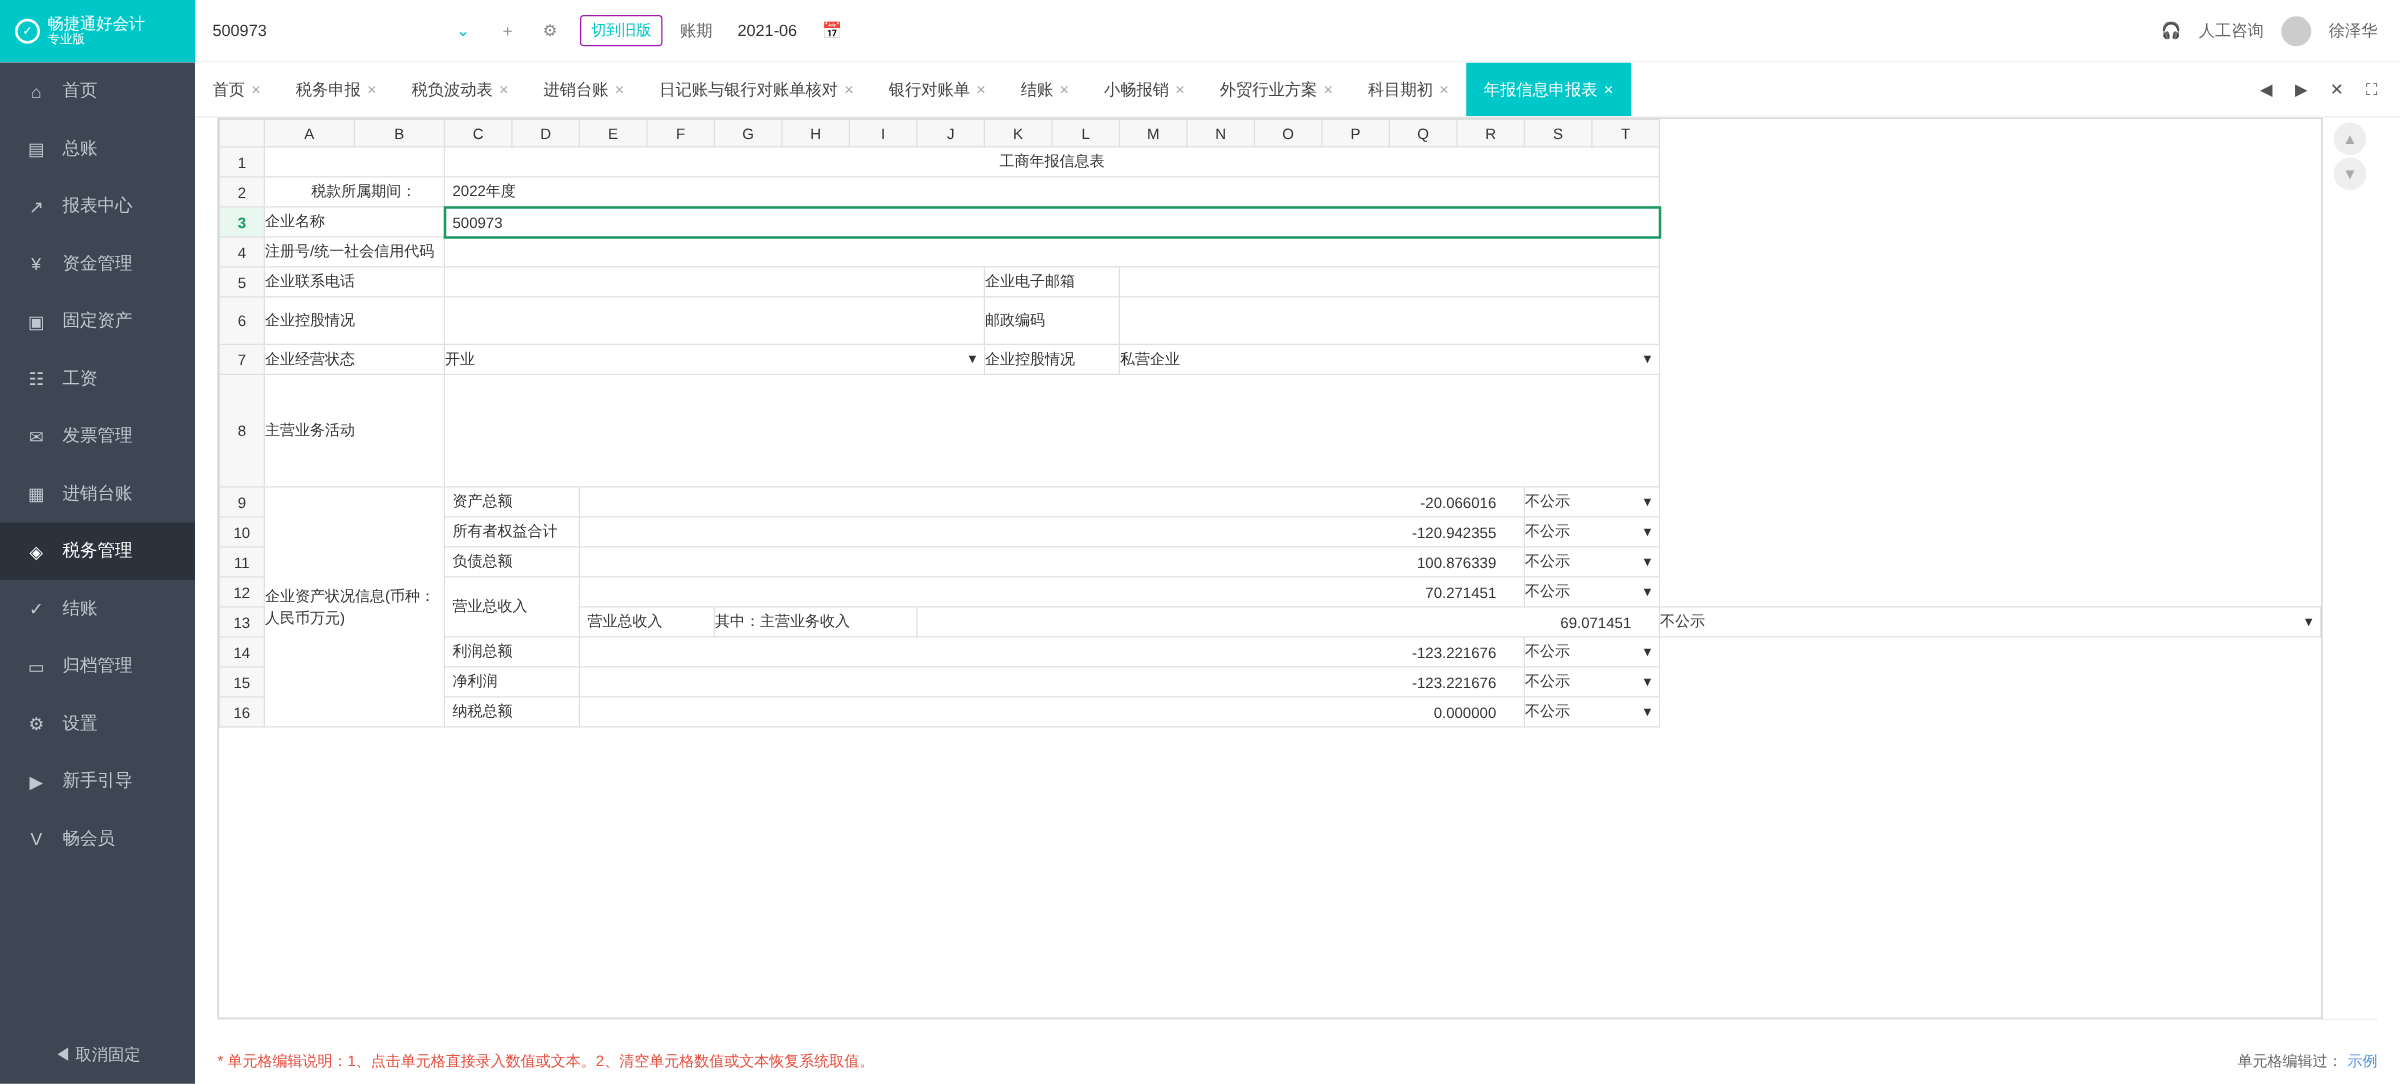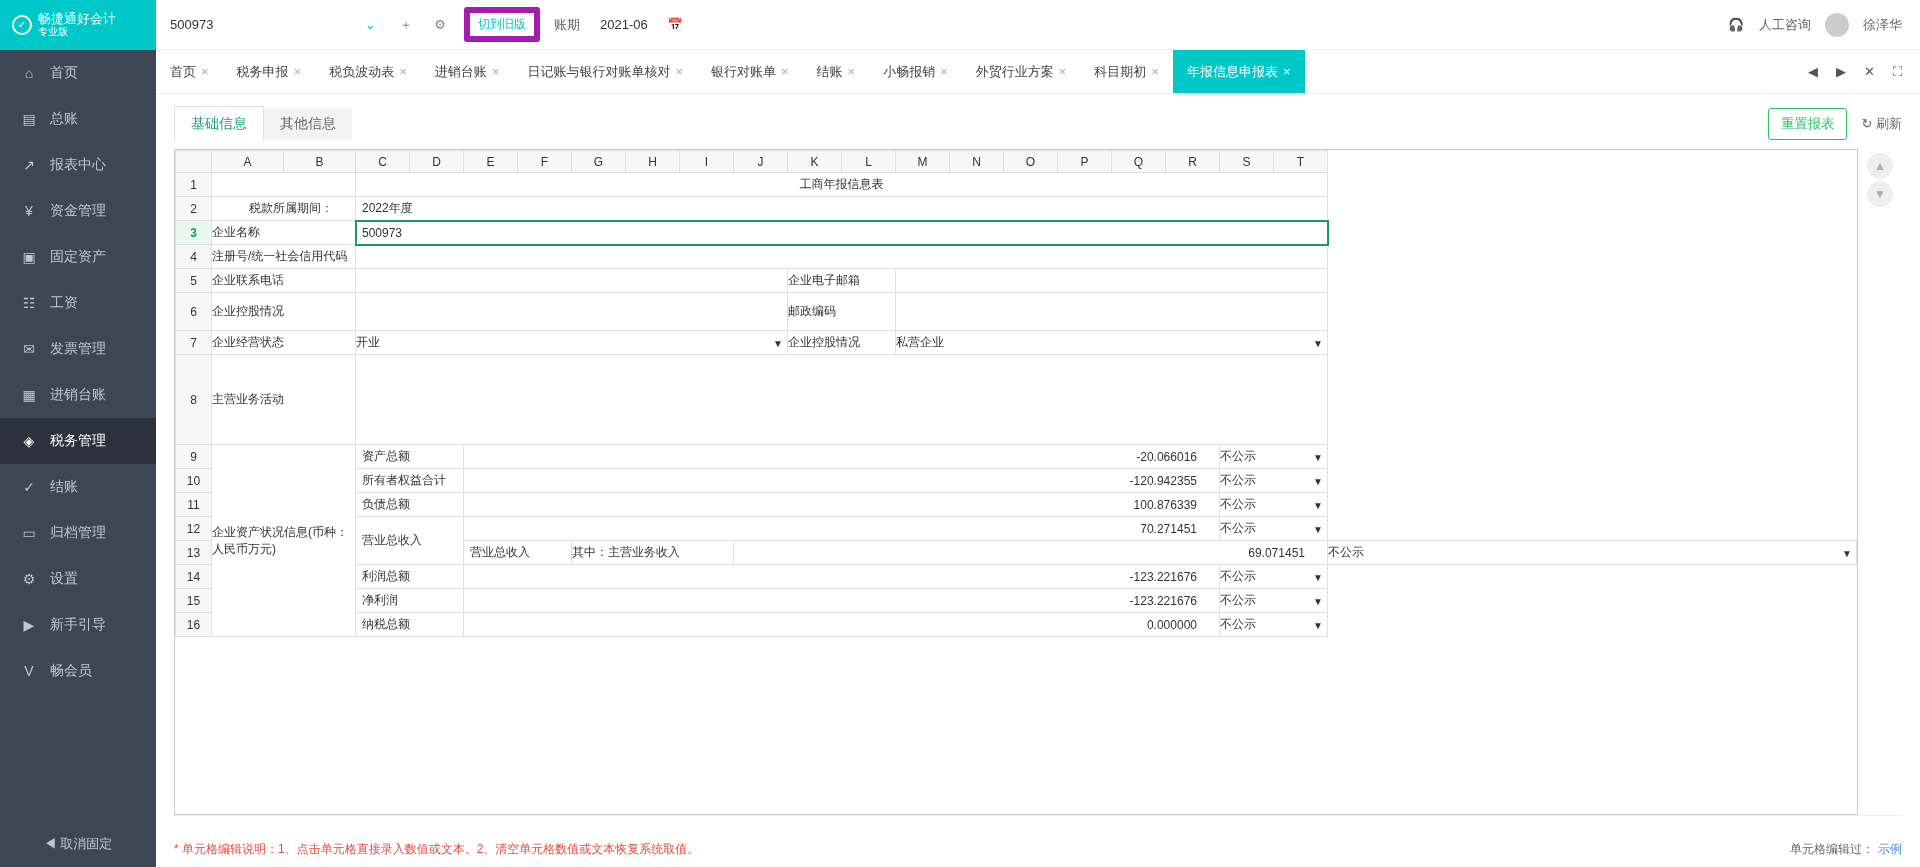--- a/index.html
+++ b/index.html
@@ -8,21 +8,21 @@
 
 .topbar { height: 50px; display: flex; align-items: center; background: #fff; border-bottom: 1px solid #eee; }
 .logo-area { width: 156px; height: 50px; background: #00c8c9; display: flex; align-items: center; padding-left: 12px; color: #fff; font-size: 13px; }
 .logo-icon { width: 20px; height: 20px; border: 2px solid #fff; border-radius: 50%; margin-right: 6px; display: flex; align-items: center; justify-content: center; font-size: 10px; }
 .logo-text { line-height: 1.1; }
 .logo-text .sub { font-size: 10px; display: block; }
 .company-select { flex: 0 0 230px; display: flex; align-items: center; padding-left: 14px; color: #333; }
 .company-select .chev { margin-left: auto; margin-right: 10px; color: #00c8c9; }
 .top-actions { display: flex; align-items: center; gap: 14px; padding: 0 10px; }
 .icon-btn { width: 20px; height: 20px; color: #888; cursor: pointer; display: flex; align-items: center; justify-content: center; }
-.old-ver { border: 6px solid #a21caf; color: #00c8c9; padding: 3px 8px; border-radius: 3px; font-size: 12px; cursor: pointer; }
+.old-ver { border: 1px solid #a21caf; color: #00c8c9; padding: 3px 8px; border-radius: 3px; font-size: 12px; cursor: pointer; }
 .period-label { color: #666; }
 .period-val { margin-left: 6px; }
 .cal-icon { color: #00c8c9; margin-left: 6px; }
 .top-right { margin-left: auto; display: flex; align-items: center; gap: 14px; padding-right: 18px; color: #666; }
 .avatar { width: 24px; height: 24px; border-radius: 50%; background: #ccc; }
 
 
 .sidebar { position: absolute; top: 50px; left: 0; bottom: 0; width: 156px; background: #3d4754; color: #bfc7d1; font-size: 14px; }
 .side-item { display: flex; align-items: center; gap: 12px; padding: 14px 20px; cursor: pointer; }
 .side-item.active { background: #2b323c; color: #fff; }
@@ -217,28 +217,20 @@
     </div>
   <div class="tabs-ctrl">
     <span>◀</span>
     <span>▶</span>
     <span>✕</span>
     <span>⛶</span>
   </div>
 </div>
 
 <div class="content">
-  <div class="subtabs-row">
-    <div class="subtab active">基础信息</div>
-    <div class="subtab">其他信息</div>
-    <div class="subtabs-right">
-      <button class="btn-reset">重置报表</button>
-      <span class="refresh">↻ <span>刷新</span></span>
-    </div>
-  </div>
 
   <div class="sheet-wrap">
     <div class="sheet">
       <table class="spreadsheet" id="spreadsheet">
           <thead>
             <tr>
               <th class="rowhead colhead" style="width:36px"></th>
               <th class="colhead" style="width:72px">A</th>
               <th class="colhead" style="width:72px">B</th>
               <th class="colhead" style="width:54px">C</th>

